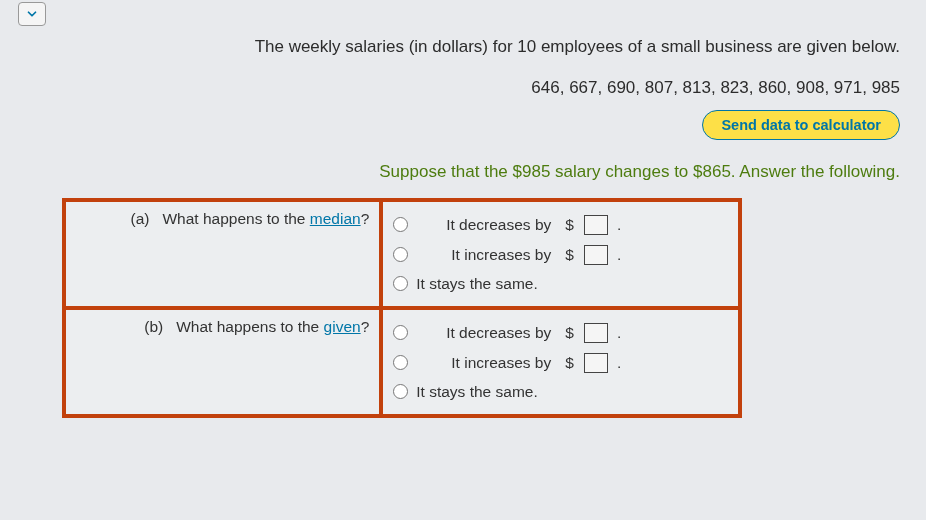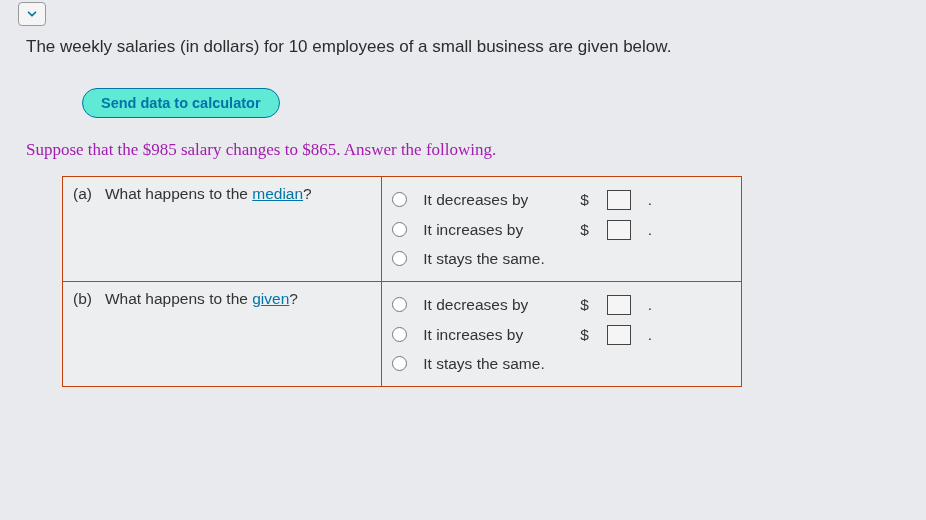--- a/index.html
+++ b/index.html
@@ -19,58 +19,57 @@
       width: 28px;
       height: 24px;
       border: 1px solid #999;
       border-radius: 4px;
       margin-left: 18px;
       margin-top: 2px;
       background: #f5f5f5;
       cursor: pointer;
     }
     .expand-toggle svg { width: 14px; height: 14px; }
-    .content { padding: 8px 26px 10px 26px; }
+    .content { padding: 8px 26px 10px 26px; text-align: right; }
     .problem-text { font-size: 17px; line-height: 1.5; color: #2c2c2c; }
     .data-list { margin: 18px 0 12px 56px; font-size: 17px; color: #2c2c2c; }
     .send-btn {
       display: inline-block;
       margin-left: 56px;
       padding: 6px 18px;
       border: 1.5px solid #0076a8;
       border-radius: 18px;
-      background: #5eead4;
+      background: #fde047;
       color: #0076a8;
       font-size: 14.5px;
       font-weight: 600;
       cursor: pointer;
-      margin-top: 28px;
     }
-    .followup { margin: 22px 0 16px 0; font-size: 17px; color: #a21caf; font-family: Liberation Serif, serif; }
+    .followup { margin: 22px 0 16px 0; font-size: 17px; color: #4d7c0f; }
     .qtable {
       margin-left: 36px;
       border-collapse: collapse;
       width: 680px;
       background: #eceef0;
     }
     .qtable td {
-      border: 1px solid #c2410c;
+      border: 4px solid #c2410c;
       vertical-align: top;
       padding: 8px 10px;
       font-size: 15.5px;
       color: #333;
     }
     .qtable td.left { width: 320px; }
     .qtable td.right { width: 360px; }
     .part-label { display: inline; }
     .term-link { color: #0076a8; text-decoration: underline; cursor: pointer; }
     .opt-row {
       display: flex;
       align-items: center;
-      gap: 16px;
+      gap: 8px;
       padding: 5px 0;
     }
     .radio {
       width: 15px; height: 15px;
       border: 1.5px solid #777;
       border-radius: 50%;
       background: #fff;
       cursor: pointer;
       flex-shrink: 0;
     }
@@ -93,20 +92,21 @@
 
 <div class="expand-toggle">
   <svg viewBox="0 0 24 24">
     <path d="M6 9l6 6 6-6" fill="none" stroke="#0076a8" stroke-width="3" stroke-linecap="round" stroke-linejoin="round"></path>
   </svg>
 </div>
 
 <div class="content">
   <p class="problem-text">The weekly salaries (in dollars) for 10 employees of a small business are given below.</p>
 
+  <div class="data-list">646, 667, 690, 807, 813, 823, 860, 908, 971, 985</div>
 
   <div class="send-btn">Send data to calculator</div>
 
   <p class="followup">Suppose that the $985 salary changes to $865. Answer the following.</p>
 
   <table class="qtable">
     <tbody>
         <tr>
       <td class="left">
         <span class="part-label">(a)</span>

